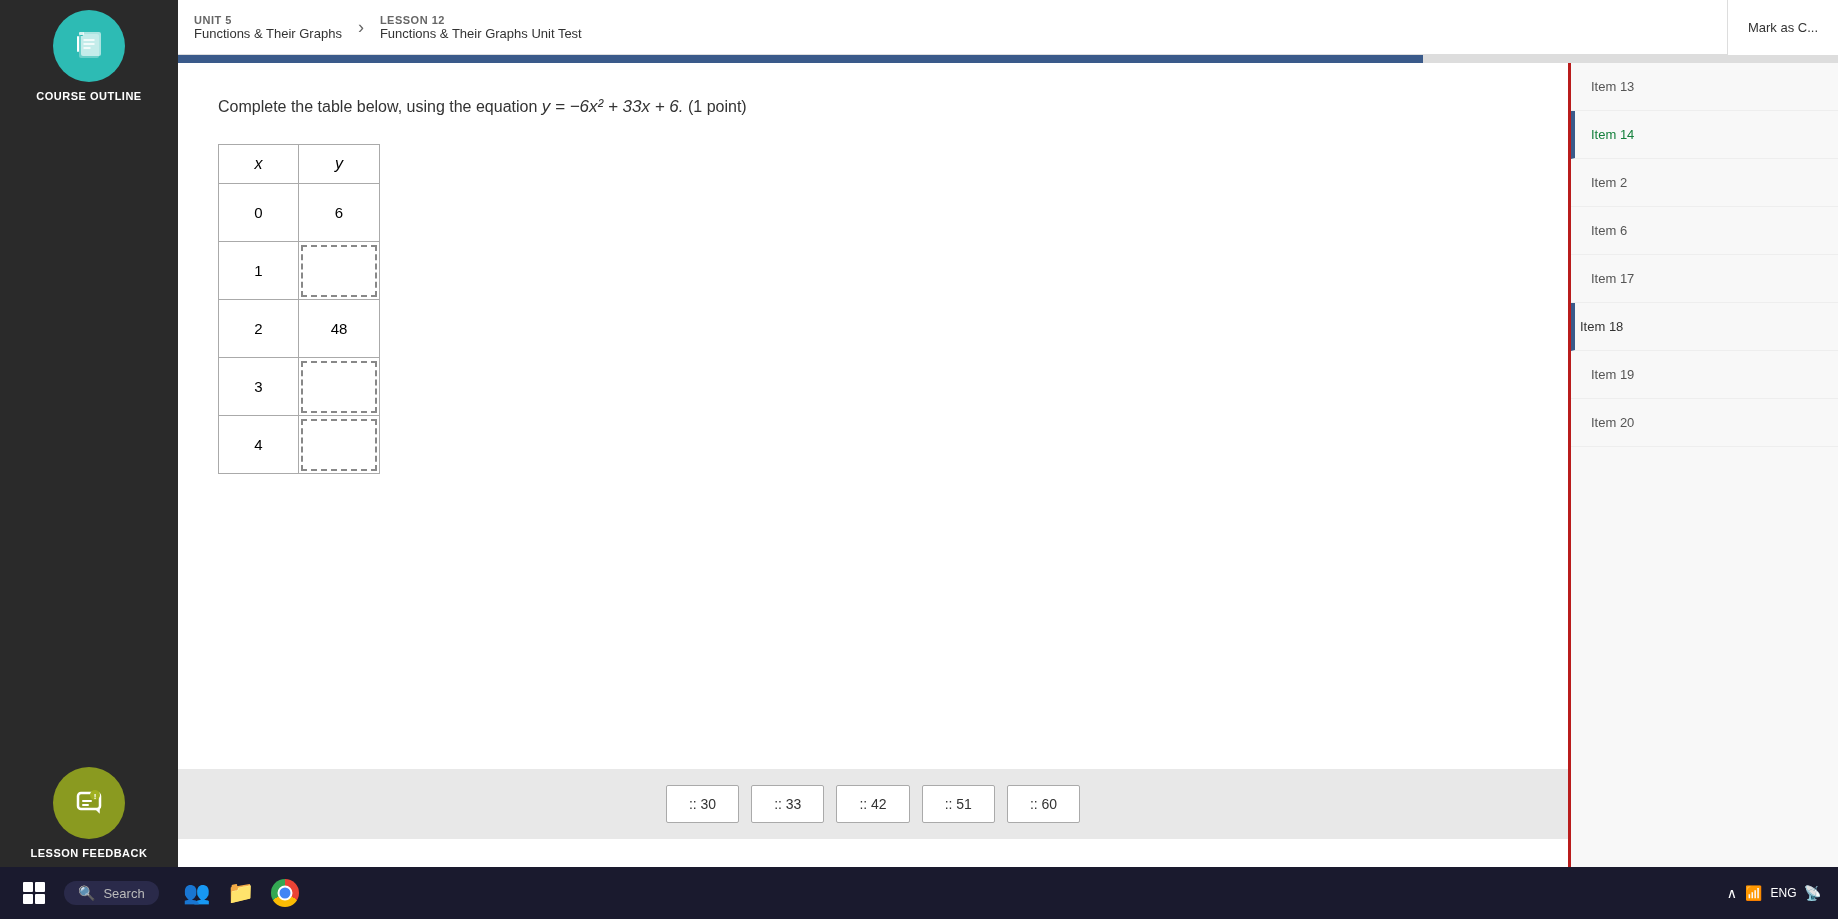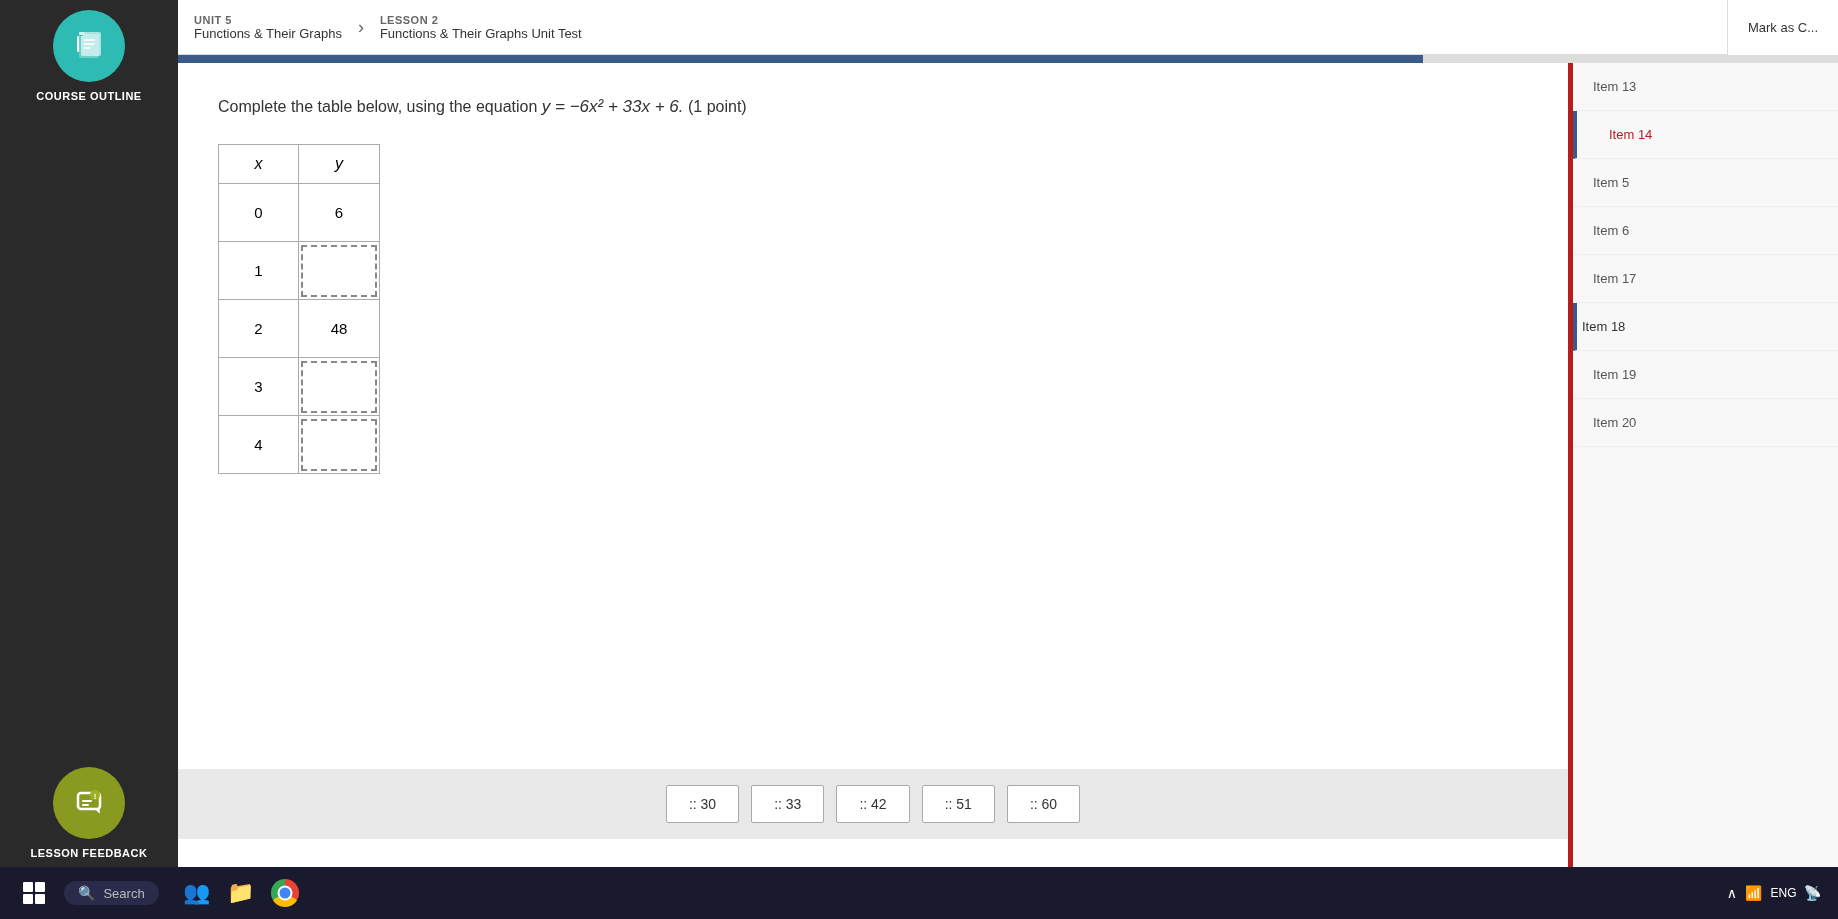--- a/index.html
+++ b/index.html
@@ -257,21 +257,21 @@
     }
 
     
     .right-sidebar {
       position: absolute;
       top: 63px;
       right: 0;
       width: 270px;
       bottom: 0;
       background: #f8f8f8;
-      border-left: 5px solid #b91c1c;
+      border-left: 3px solid #b91c1c;
       overflow-y: auto;
     }
 
     .item-list-entry {
       padding: 16px 20px;
       font-size: 13px;
       color: #555;
       border-bottom: 1px solid #eee;
       cursor: pointer;
       display: flex;
@@ -442,21 +442,21 @@
 <div class="main-area">
 
   <div class="top-nav">
     <div class="breadcrumb-section">
       <div class="breadcrumb-unit">
         <span class="breadcrumb-small">UNIT 5</span>
         <span class="breadcrumb-main">Functions &amp; Their Graphs</span>
       </div>
       <span class="breadcrumb-arrow">›</span>
       <div class="breadcrumb-lesson">
-        <span class="breadcrumb-small">LESSON 2</span>
+        <span class="breadcrumb-small">LESSON 12</span>
         <span class="breadcrumb-main">Functions &amp; Their Graphs Unit Test</span>
       </div>
     </div>
     <button class="mark-as-btn">Mark as C...</button>
   </div>
 
   <div class="progress-bar-container">
     <div class="progress-bar-fill"></div>
   </div>
 
@@ -508,22 +508,22 @@
   <div class="answer-options-bar">
     <button class="answer-chip">:: 30</button>
     <button class="answer-chip">:: 33</button>
     <button class="answer-chip">:: 42</button>
     <button class="answer-chip">:: 51</button>
     <button class="answer-chip">:: 60</button>
   </div>
 
   <div class="right-sidebar" id="right-sidebar">
   <div class="item-list-entry">Item 13</div>
-      <div class="item-list-entry" style="border-left: 4px solid rgb(58, 90, 138); padding-left: 32px; color: #b91c1c; font-weight: 500;">Item 14</div>
-      <div class="item-list-entry">Item 5</div>
+      <div class="item-list-entry" style="border-left: 4px solid rgb(58, 90, 138); padding-left: 16px; color: #15803d; font-weight: 500;">Item 14</div>
+      <div class="item-list-entry">Item 2</div>
       <div class="item-list-entry">Item 6</div>
       <div class="item-list-entry">Item 17</div>
       <div class="item-list-entry" style="border-left: 4px solid rgb(58, 90, 138); padding-left: 5px; color: rgb(51, 51, 51);">Item 18</div>
       <div class="item-list-entry">Item 19</div>
       <div class="item-list-entry">Item 20</div>
     </div>
 
 </div>
 
 <div class="taskbar">

